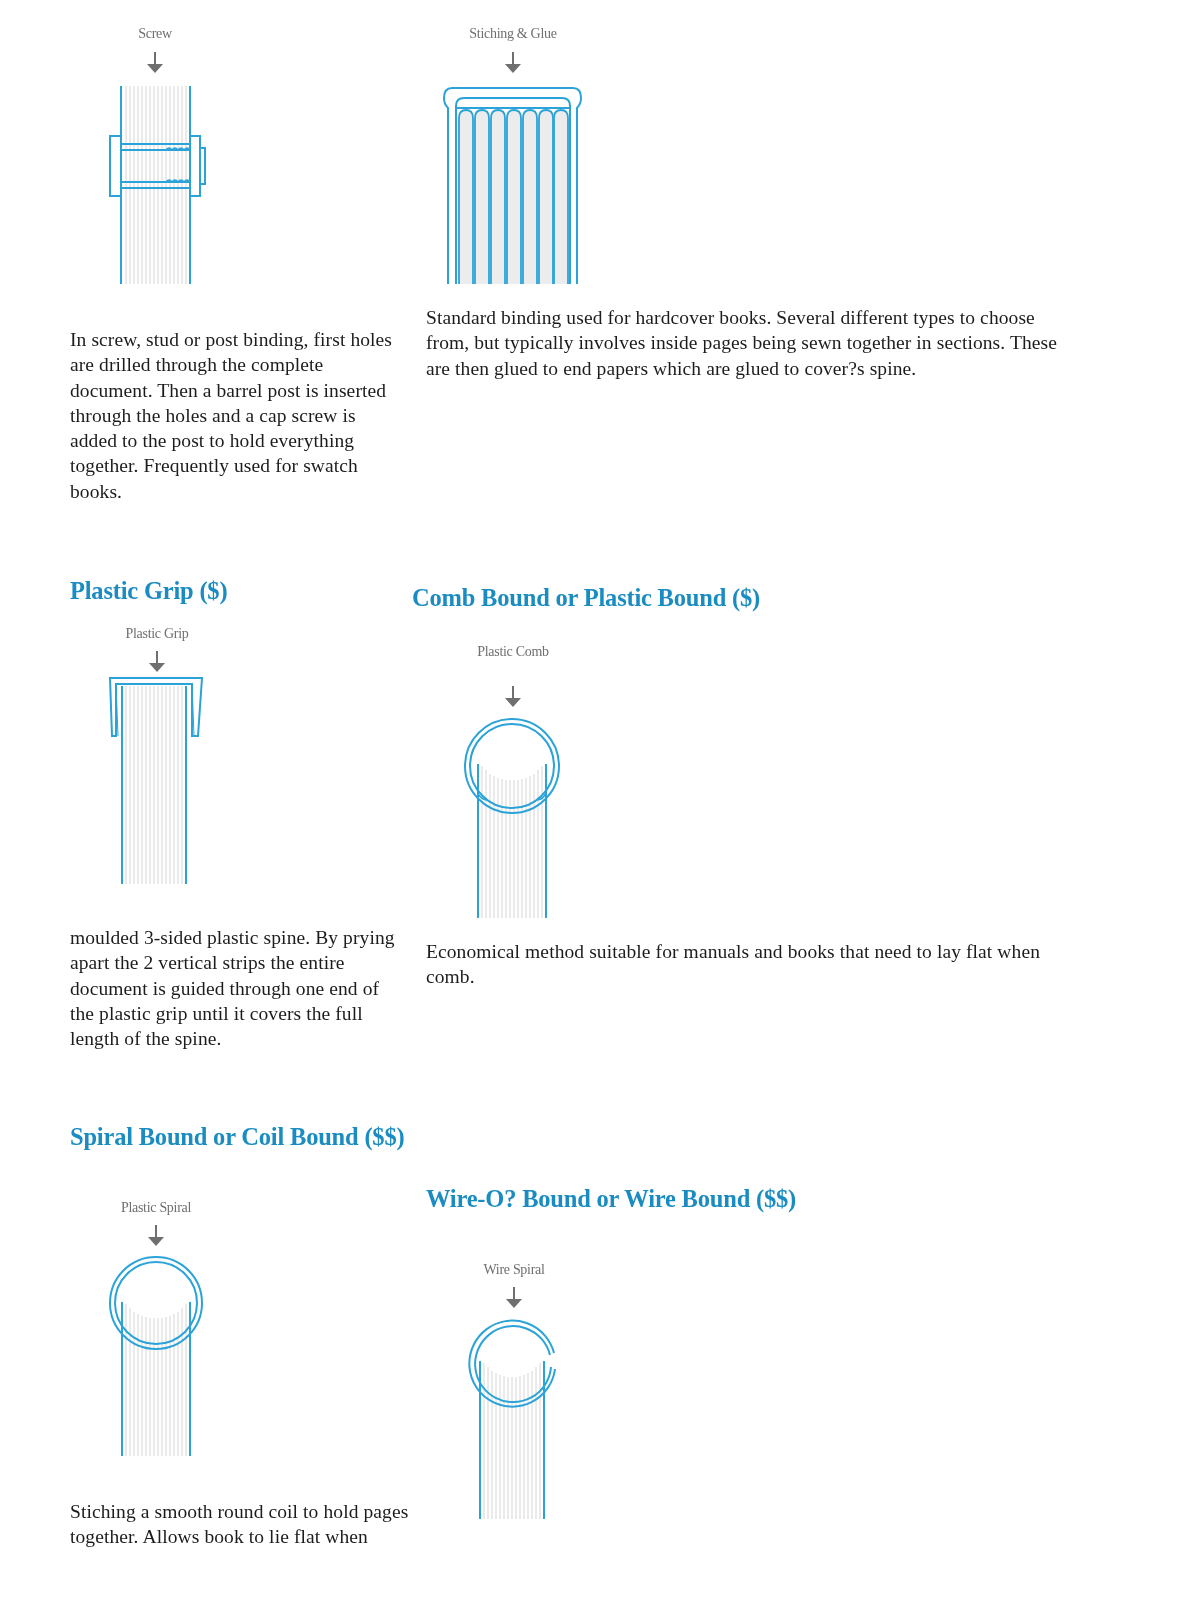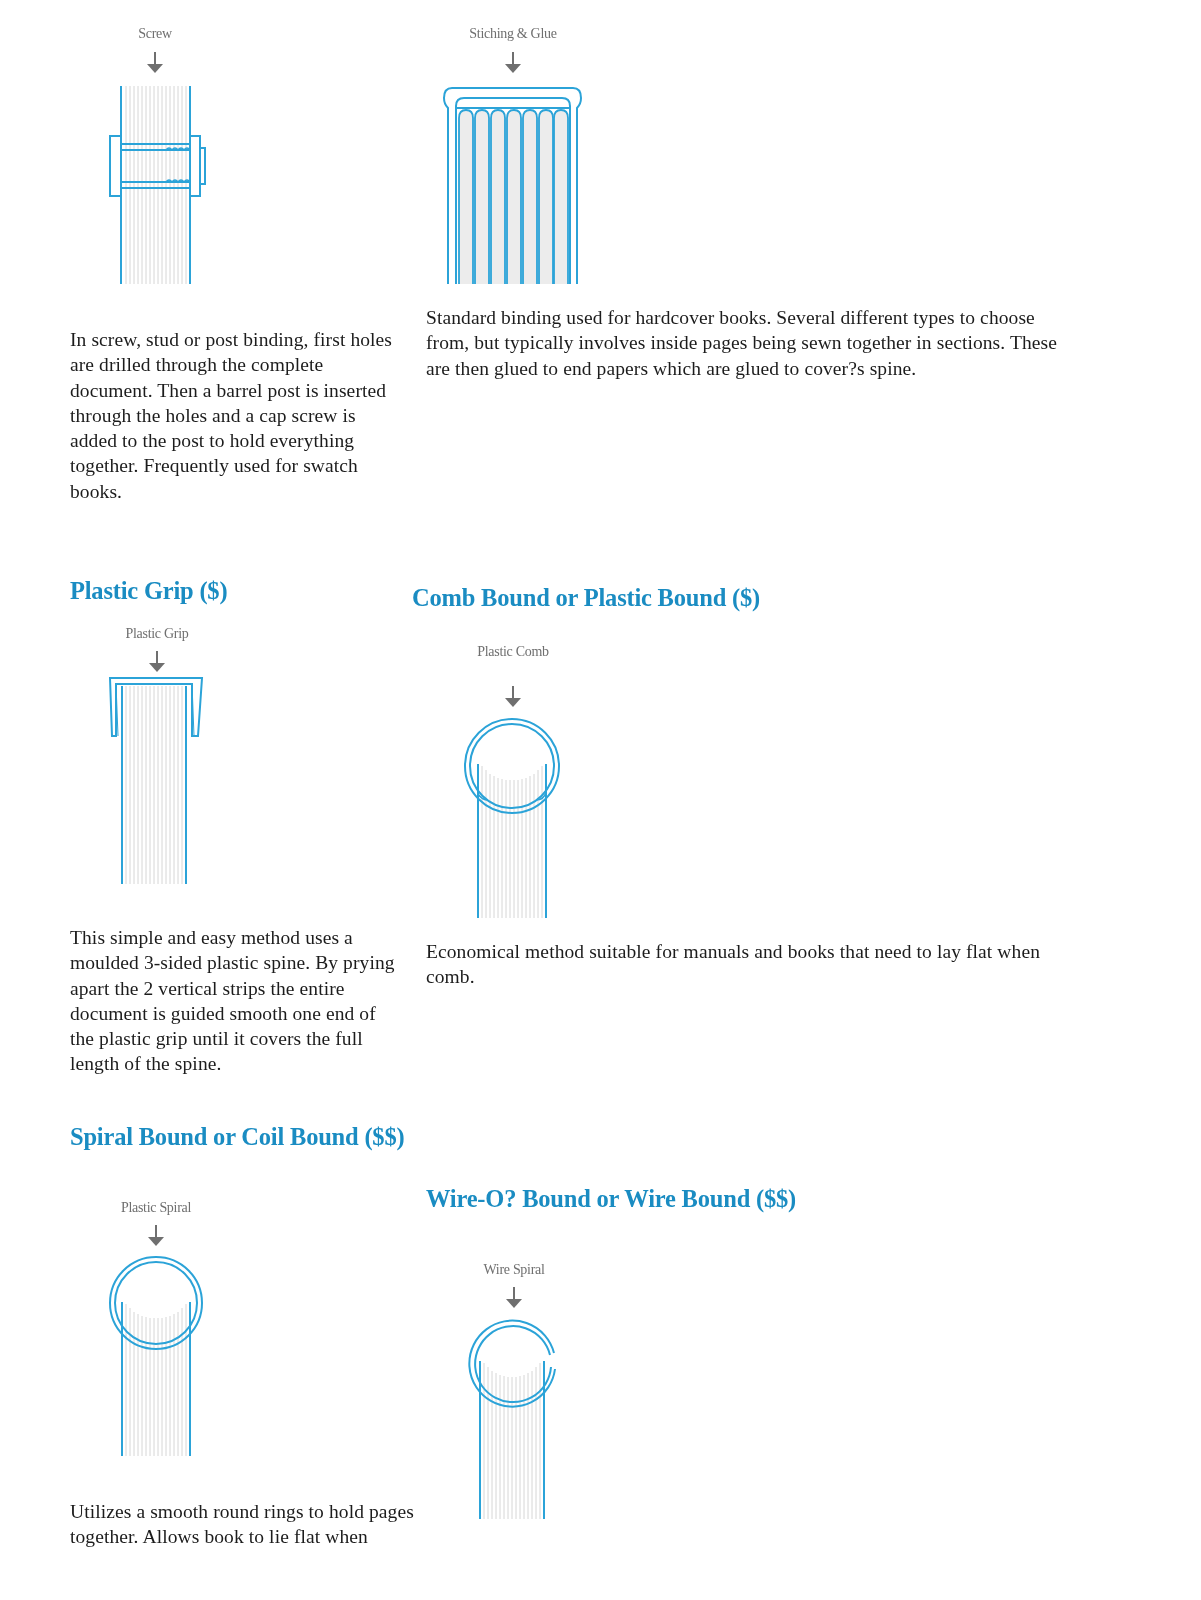--- a/index.html
+++ b/index.html
@@ -114,24 +114,23 @@
   </g>
   <g stroke="#2ba3d8" stroke-width="2" fill="none">
     <line x1="16" y1="10" x2="16" y2="208"></line>
       <line x1="80" y1="10" x2="80" y2="208"></line>
     <path d="M4 2 H96 L92 60 H86 V8 H10 V60 H6 Z"></path>
     <path d="M10 8 L12 60" stroke-width="1"></path>
     <path d="M86 8 L88 60" stroke-width="1"></path>
   </g>
 </svg>
 <div class="abs body-text" style="left:70px; top:925px; width:355px;">
-  <div>This simple and easy method uses a</div>
   <div>moulded 3-sided plastic spine. By prying</div>
   <div>apart the 2 vertical strips the entire</div>
-  <div>document is guided smooth one end of</div>
+  <div>document is guided through one end of</div>
   <div>the plastic grip until it covers the full</div>
   <div>length of the spine.</div>
 </div>
 
 <div class="abs heading" style="left:412px; top:584px;">Comb Bound or Plastic Bound ($)</div>
 <div class="abs diagram-label" style="left:448px; top:644px; width:130px;">Plastic Comb</div>
 <svg class="abs" style="left:503px; top:686px;" width="20" height="22" viewBox="0 0 20 22">
     <line x1="10" y1="0" x2="10" y2="14" stroke="#6f6f6f" stroke-width="2"></line>
     <polygon points="2,12 18,12 10,21" fill="#6f6f6f"></polygon>
   </svg>
@@ -194,21 +193,21 @@
       <line x1="82" y1="54" x2="82" y2="206"></line>
   </g>
   <g stroke="#2ba3d8" stroke-width="2" fill="none">
     <line x1="18" y1="52" x2="18" y2="206"></line>
       <line x1="86" y1="52" x2="86" y2="206"></line>
     <circle cx="52" cy="53" r="46"></circle>
     <circle cx="52" cy="53" r="41"></circle>
   </g>
 </svg>
 <div class="abs body-text" style="left:70px; top:1499px; width:400px;">
-  <div>Utilizes a smooth round rings to hold pages</div>
+  <div>Stiching a smooth round coil to hold pages</div>
   <div>together. Allows book to lie flat when</div>
 </div>
 
 <div class="abs heading" style="left:426px; top:1185px;">Wire-O? Bound or Wire Bound ($$)</div>
 <div class="abs diagram-label" style="left:454px; top:1262px; width:120px;">Wire Spiral</div>
 <svg class="abs" style="left:504px; top:1287px;" width="20" height="22" viewBox="0 0 20 22">
     <line x1="10" y1="0" x2="10" y2="14" stroke="#6f6f6f" stroke-width="2"></line>
     <polygon points="2,12 18,12 10,21" fill="#6f6f6f"></polygon>
   </svg>
 <svg class="abs" style="left:466px; top:1313px;" width="96" height="208" viewBox="0 0 96 208">

